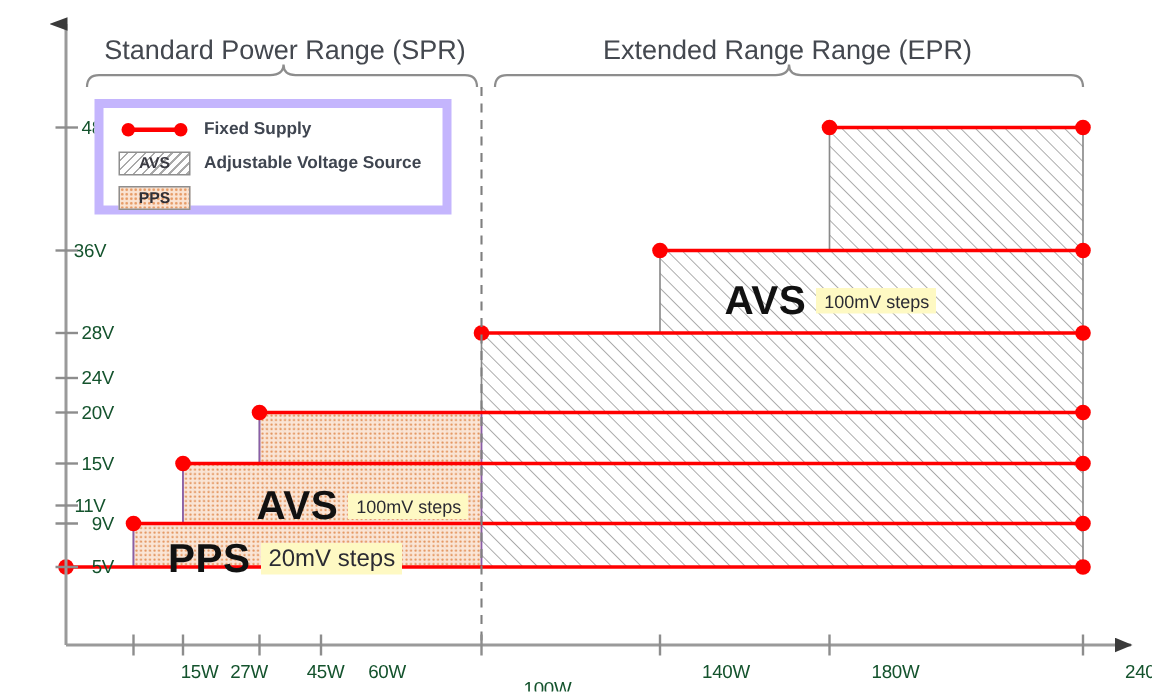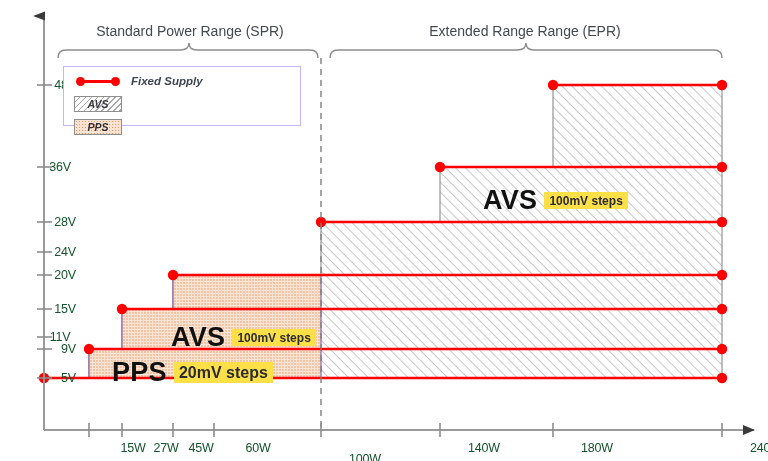--- a/index.html
+++ b/index.html
@@ -33,37 +33,36 @@
     white-space: nowrap;
     letter-spacing: -0.2px;
     margin-left: 44px;
   }
   .ylab { text-align: right; }
   .xlab { text-align: center; }
 
   .range-title {
     position: absolute;
     font-family: "Liberation Sans", sans-serif;
-    font-size: 14px;
+    font-size: 18px;
     color: #44484f;
     white-space: nowrap;
     text-align: center;
   }
 
   
   #legend {
     position: absolute;
     left: 63px;
     top: 66px;
     width: 238px;
-    height: 60px;
+    height: 77px;
     background: #ffffff;
-    border: 1px solid #c4b5fd;
+    border: 6px solid #c4b5fd;
     box-sizing: border-box;
-    font-style: italic;
   }
   .legend-row {
     position: absolute;
     left: 0;
     width: 100%;
     height: 24px;
     display: flex;
     align-items: center;
   }
   .legend-swatch {
@@ -146,23 +145,23 @@
     white-space: nowrap;
   }
   .region-label .big {
     font-family: "Liberation Sans", sans-serif;
     font-weight: bold;
     color: #111111;
     letter-spacing: 0.3px;
   }
   .region-label .note {
     font-family: "Liberation Sans", sans-serif;
-    font-weight: bold;
+    font-weight: normal;
     color: #2b2b33;
-    background: #fde047;
+    background: #fef9c3;
     padding: 1.5px 5px;
     margin-left: 7px;
   }
 </style>
 </head>
 <body>
 
 <div id="chart-root">
 
   <svg id="chart-svg" width="768" height="461">
@@ -258,21 +257,21 @@
   <div class="axis-label ylab" style="left:0;  top:215px; width:32px;">28V</div>
   <div class="axis-label ylab" style="left:0;  top:245px; width:32px;">24V</div>
   <div class="axis-label ylab" style="left:0;  top:268px; width:32px;">20V</div>
   <div class="axis-label ylab" style="left:0;  top:302px; width:32px;">15V</div>
   <div class="axis-label ylab" style="left:0;  top:330px; width:32px;text-align:center;">11V</div>
   <div class="axis-label ylab" style="left:0;  top:342px; width:32px;">9V</div>
   <div class="axis-label ylab" style="left:0;  top:371px; width:32px;">5V</div>
 
   <div class="axis-label xlab" style="left:64px;  top:441px; width:50px;">15W</div>
   <div class="axis-label xlab" style="left:97px;  top:441px; width:50px;">27W</div>
-  <div class="axis-label xlab" style="left:132px; top:441px; width:50px;">45W</div>
+  <div class="axis-label xlab" style="left:148px; top:441px; width:50px;">45W</div>
   <div class="axis-label xlab" style="left:189px; top:441px; width:50px;">60W</div>
   <div class="axis-label xlab" style="left:293px; top:452px; width:56px;">100W</div>
   <div class="axis-label xlab" style="left:412px; top:441px; width:56px;">140W</div>
   <div class="axis-label xlab" style="left:525px; top:441px; width:56px;">180W</div>
   <div class="axis-label xlab" style="left:694px; top:441px; width:56px;">240W</div>
 
   <div class="range-title" style="left:55px; top:23px; width:270px;">Standard Power Range (SPR)</div>
   <div class="range-title" style="left:390px; top:23px; width:270px;">Extended Range Range (EPR)</div>
 
   <div id="legend">
@@ -283,20 +282,21 @@
         <div class="dot l"></div>
         <div class="dot r"></div>
       </div>
       <div class="legend-text">Fixed Supply</div>
     </div>
 
     <div class="legend-row" style="top:25px;">
       <div class="legend-swatch sw-box sw-avs">
         <span>AVS</span>
       </div>
+      <div class="legend-text">Adjustable Voltage Source</div>
     </div>
 
     <div class="legend-row" style="top:48px;">
       <div class="legend-swatch sw-box sw-pps">
         <span>PPS</span>
       </div>
     </div>
 
   </div>
 

